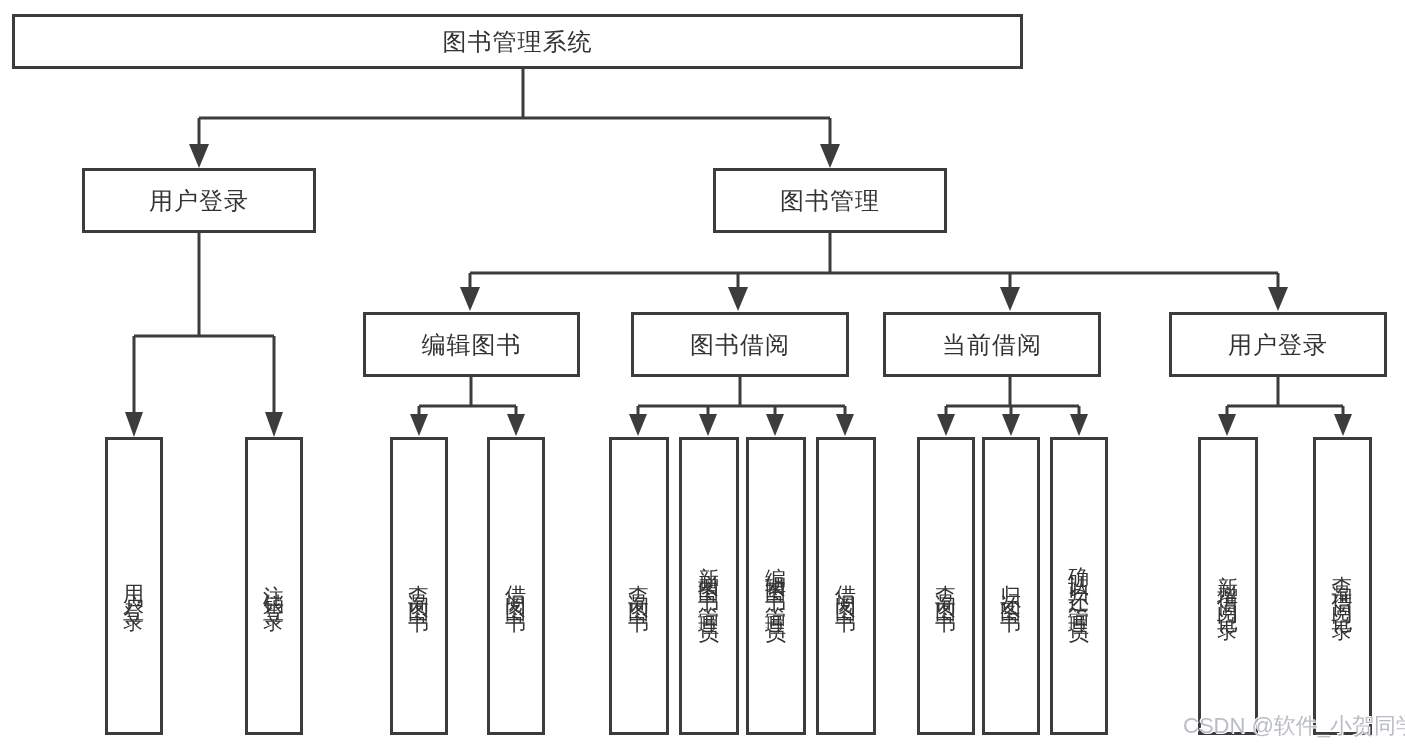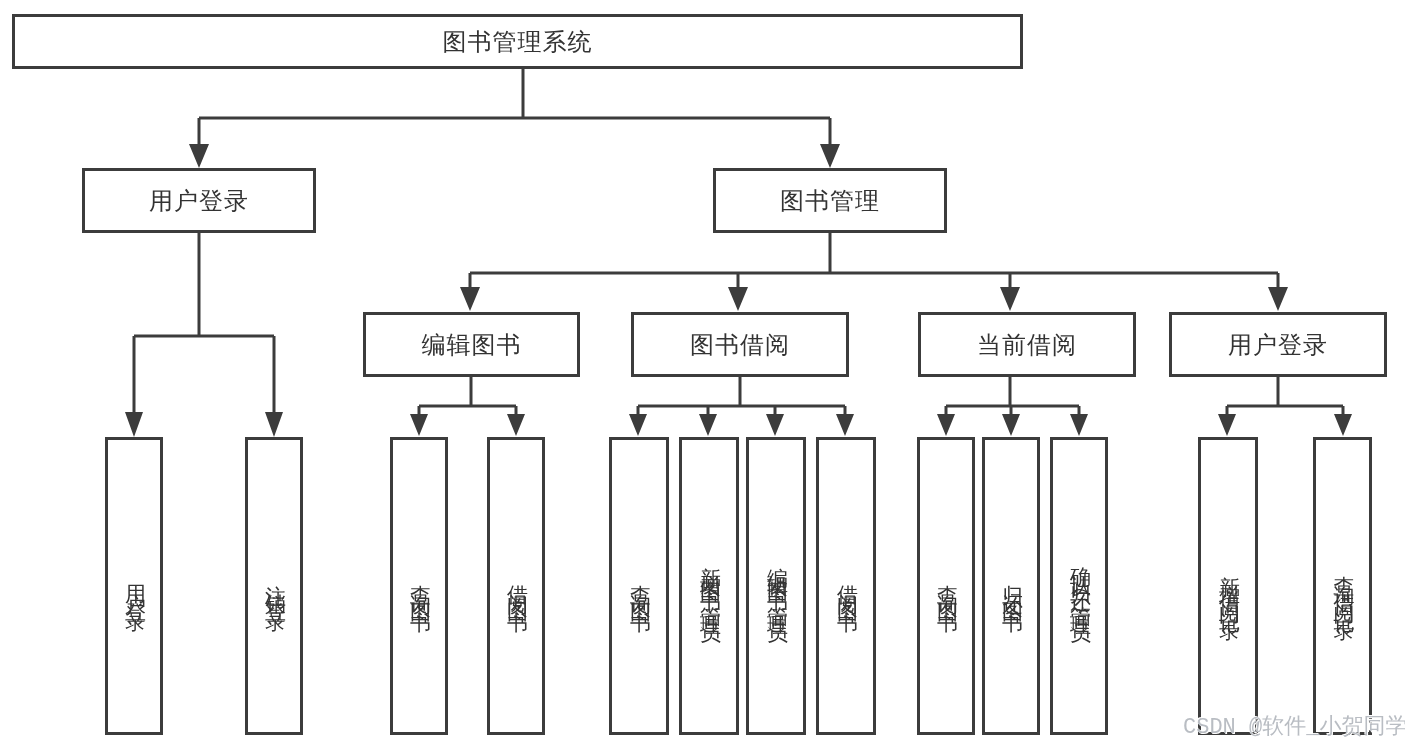--- a/index.html
+++ b/index.html
@@ -1,18 +1,18 @@
 <!DOCTYPE html>
 <html><head>
 <meta charset="utf-8">
 <style>
   html,body{margin:0;padding:0;background:#ffffff;}
   .canvas{
     position:relative;width:1405px;height:747px;background:#ffffff;
-    font-family:Liberation Mono, monospace;overflow:hidden;
+    font-family:Liberation Sans, sans-serif;overflow:hidden;
   }
   svg.connectors{position:absolute;left:0;top:0;z-index:1;}
   .hbox{
     position:absolute;border:3px solid #3c3c3c;background:#ffffff;
     display:flex;align-items:center;justify-content:center;
     box-sizing:border-box;z-index:2;
   }
   .hbox span{font-size:24px;color:#333333;letter-spacing:1px;white-space:nowrap;}
   .vbox{
     position:absolute;top:437px;width:58px;height:298px;
@@ -68,21 +68,21 @@
   <div class="hbox" style="left:713px;top:168px;width:234px;height:65px">
     <span>图书管理</span>
   </div>
 
   <div class="hbox" style="left:363px;top:312px;width:217px;height:65px">
     <span>编辑图书</span>
   </div>
   <div class="hbox" style="left:631px;top:312px;width:218px;height:65px">
     <span>图书借阅</span>
   </div>
-  <div class="hbox" style="left:918px;top:312px;width:218px;height:65px">
+  <div class="hbox" style="left:883px;top:312px;width:218px;height:65px">
     <span>当前借阅</span>
   </div>
   <div class="hbox" style="left:1169px;top:312px;width:218px;height:65px">
     <span>用户登录</span>
   </div>
 
   <div class="vbox" style="left:105px">
     <span class="vtext">用户登录</span>
   </div>
   <div class="vbox" style="left:245px">

